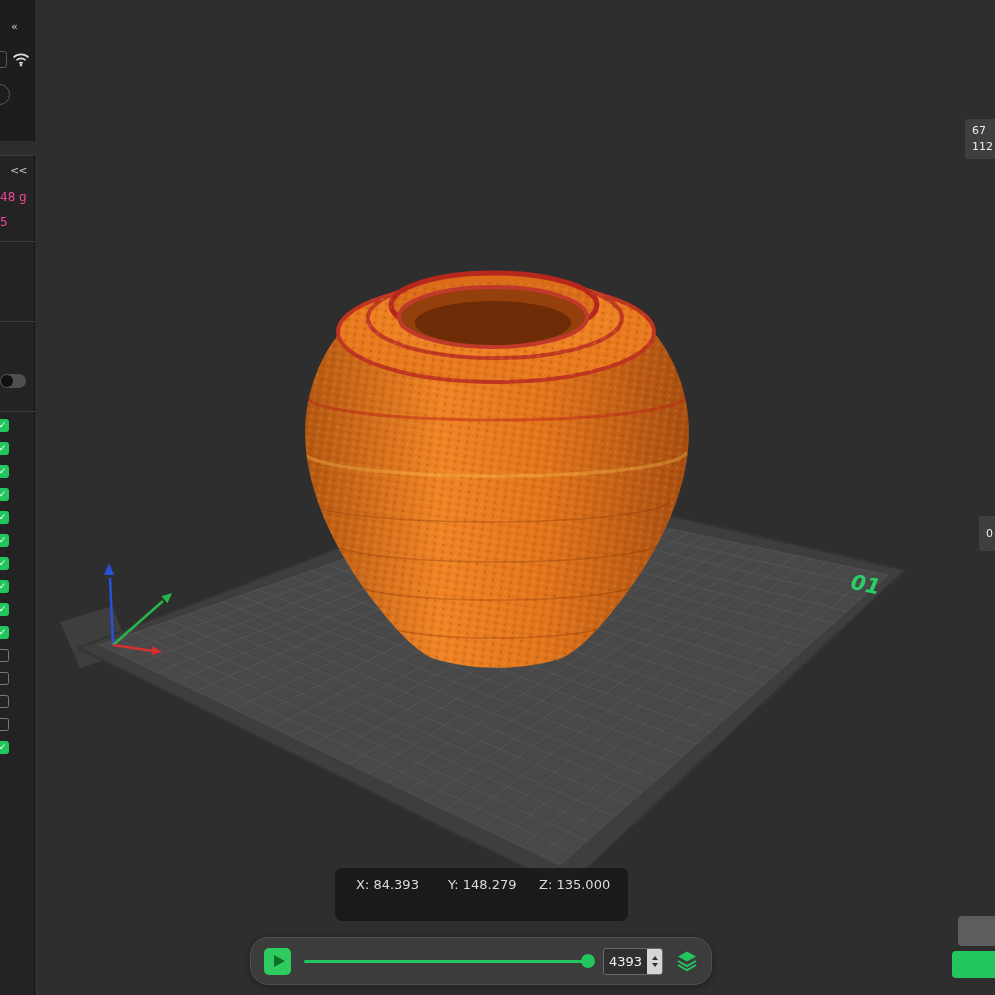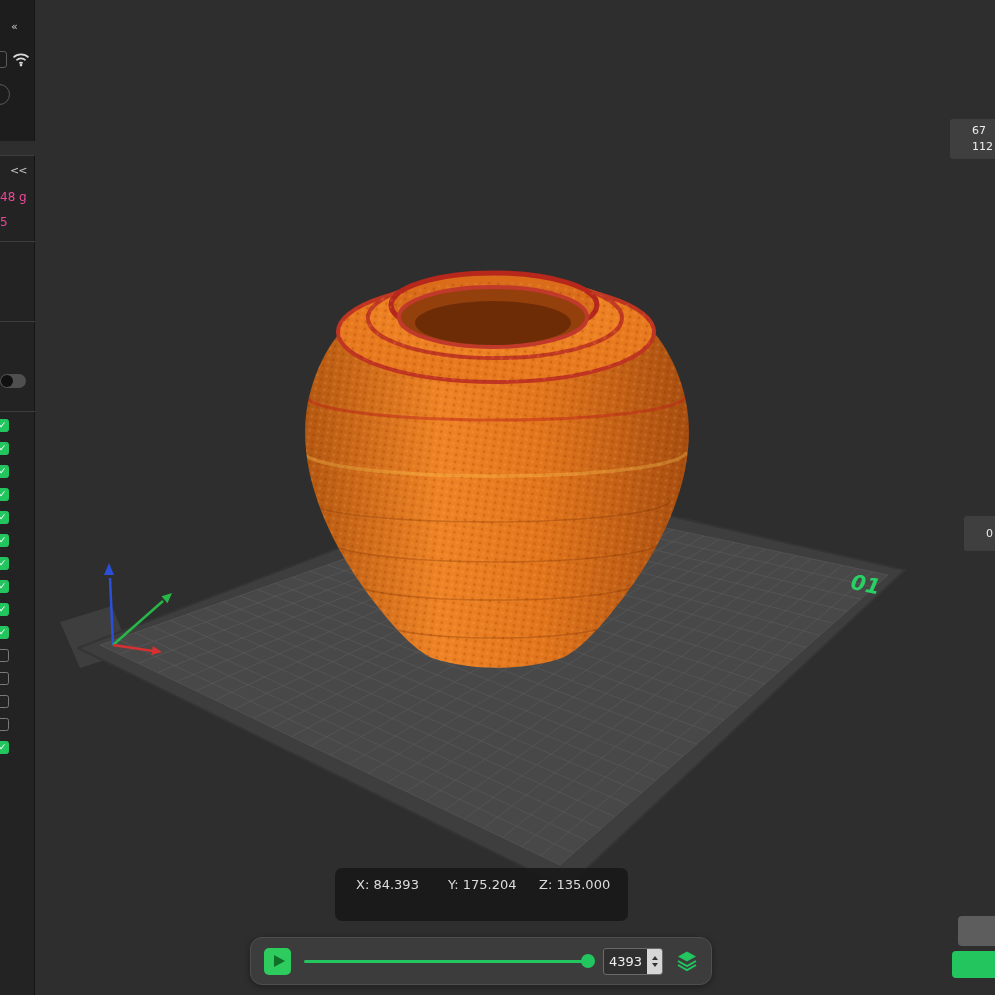--- a/index.html
+++ b/index.html
@@ -29,40 +29,40 @@
     background:#4f4f4f;cursor:pointer}
   #toggle .knob{position:absolute;left:1px;top:1px;width:12px;height:12px;border-radius:50%;background:#101010}
   #feature-list{position:absolute;left:0;top:263px;width:35px}
   .cbx{width:13px;height:13px;margin:0 0 10px -4px;border-radius:2.5px;
     border:1.5px solid #7a7a7a;color:#fff;font-size:9px;line-height:10px;
     text-align:center;cursor:pointer;background:transparent}
   .cbx.on{background:#22c55e;border-color:#22c55e}
 
   
   .edge-badge{position:absolute;right:0;background:#3f3f3f;color:#ececec;
-    font-size:11px;line-height:1.45;border-radius:3px 0 0 3px;padding:4px 2px 4px 22px;z-index:4}
+    font-size:11px;line-height:1.45;border-radius:3px 0 0 3px;padding:4px 2px 4px 7px;z-index:4}
   #badge-top-right{top:119px;min-width:21px}
   #badge-mid-right{top:516px;height:35px;display:flex;align-items:center}
   #btn-edge-gray{position:absolute;right:0;top:916px;width:37px;height:30px;
     background:#5d5d5d;border-radius:4px 0 0 4px;z-index:4;cursor:pointer}
   #btn-edge-green{position:absolute;right:0;top:951px;width:43px;height:27px;
     background:#22c55e;border-radius:4px 0 0 4px;z-index:4;cursor:pointer}
 
   
   #status-overlay{position:absolute;left:335px;top:868px;width:293px;height:53px;
     background:rgba(24,24,24,.88);border-radius:7px;padding:9px 0 0 21px;
     font-size:13px;color:#dcdcdc;z-index:4}
   #status-overlay .row{display:flex}
   #status-overlay .cx{width:92px}
   #status-overlay .cy{width:91px}
   #status-overlay .row2{margin-top:5px}
 
   
   #control-bar{position:absolute;left:250px;top:937px;width:462px;height:48px;
-    background:#3c3c3c;border:1px solid #4f4f4f;border-radius:12px;z-index:4;
+    background:#3c3c3c;border:1px solid #4f4f4f;border-radius:18px;z-index:4;
     display:flex;align-items:center;padding:0 13px;gap:13px;box-shadow:0 2px 6px rgba(0,0,0,.35)}
   #play-btn{width:27px;height:27px;border-radius:5px;background:#2ecc5e;
     display:flex;align-items:center;justify-content:center;cursor:pointer;flex:none}
   #play-btn .tri{width:0;height:0;border-top:6.5px solid transparent;
     border-bottom:6.5px solid transparent;border-left:11px solid #0d6f28;margin-left:3px}
   #layer-slider{flex:1;position:relative;height:14px;cursor:pointer}
   #layer-slider .track{position:absolute;left:0;right:0;top:5.5px;height:3px;
     border-radius:2px;background:#22c55e}
   #slider-handle{position:absolute;top:0;width:14px;height:14px;border-radius:50%;
     background:#22c55e;cursor:grab}
@@ -188,21 +188,21 @@
 </div>
 <div id="badge-mid-right" class="edge-badge">
   <span>0</span>
 </div>
 <div id="btn-edge-gray"></div>
 <div id="btn-edge-green"></div>
 
 <div id="status-overlay">
   <div class="row">
     <span class="cx">X: 84.393</span>
-    <span class="cy">Y: 175.204</span>
+    <span class="cy">Y: 148.279</span>
     <span>Z: 135.000</span>
   </div>
 </div>
 
 <div id="control-bar">
   <div id="play-btn">
     <span class="tri"></span>
   </div>
   <div id="layer-slider">
     <div class="track"></div>

